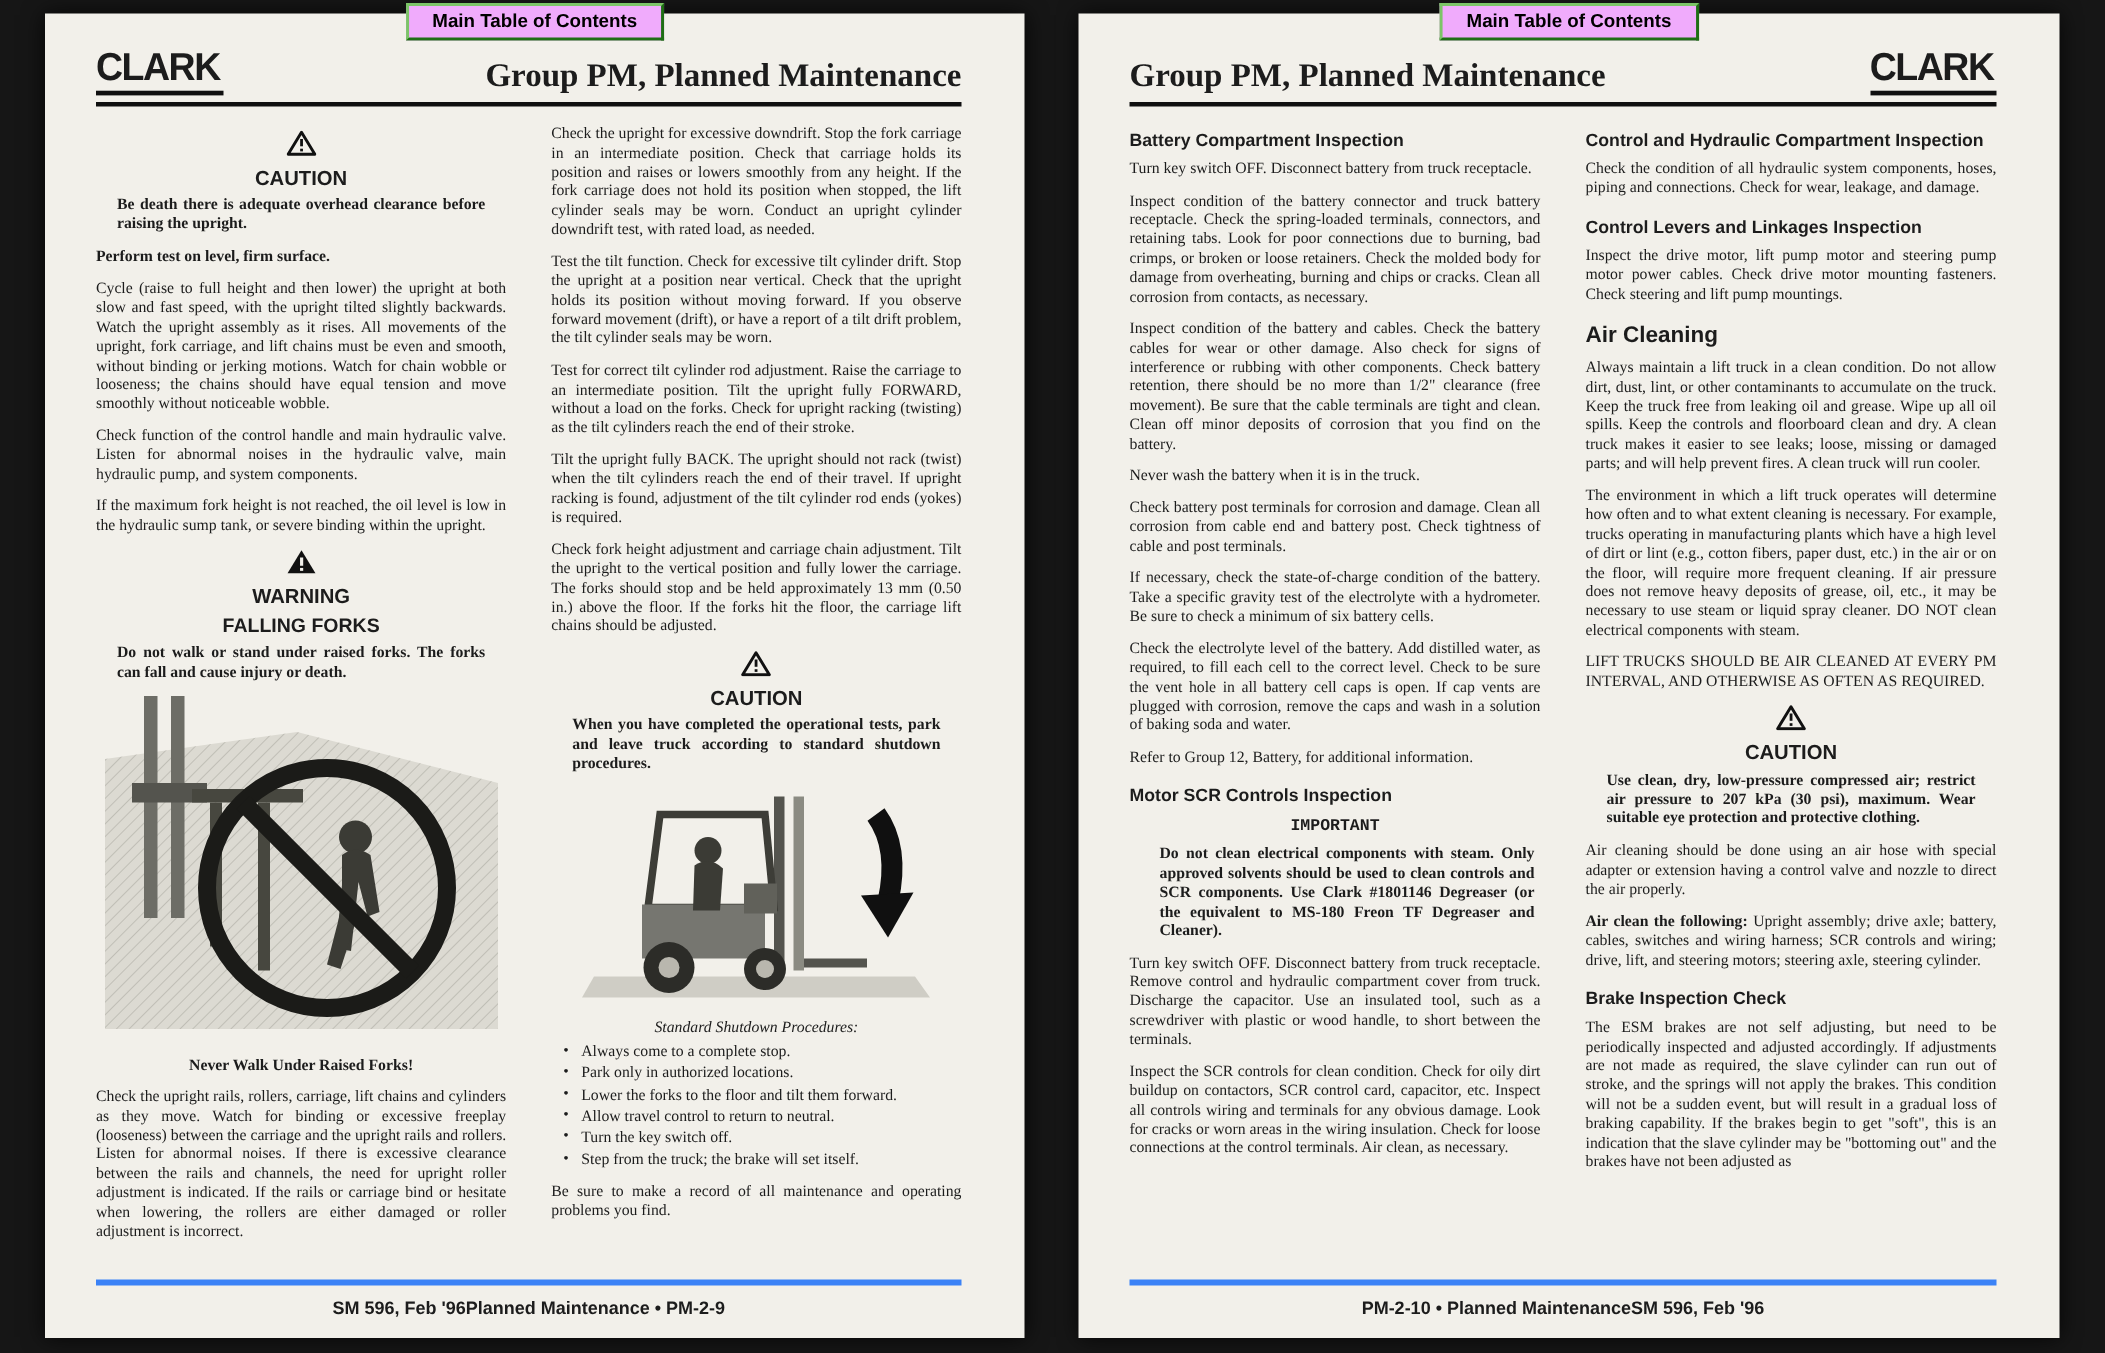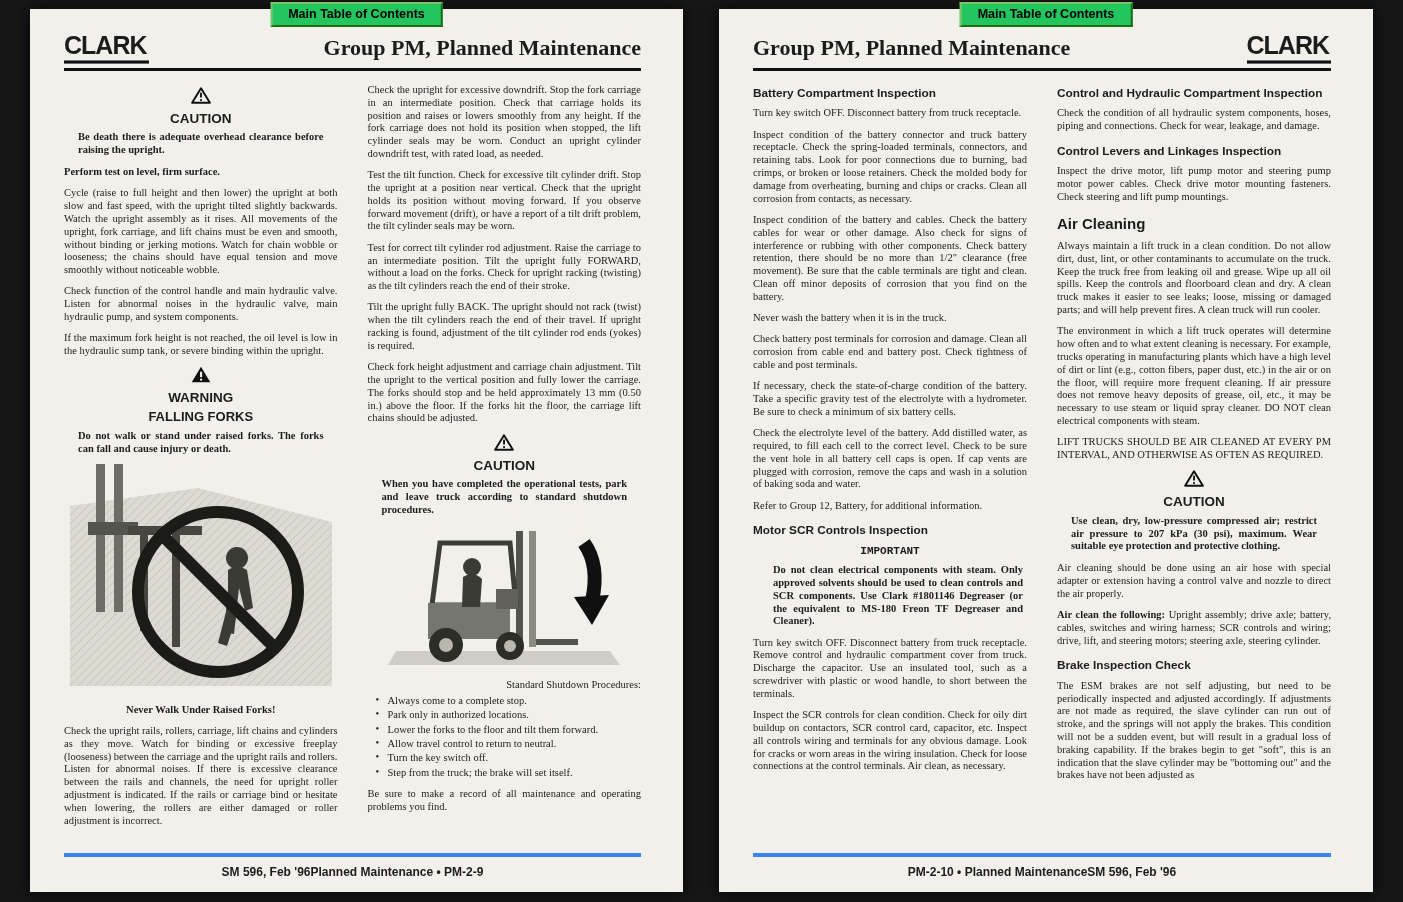--- a/index.html
+++ b/index.html
@@ -14,28 +14,28 @@
   .page {
     position:absolute; top:9px; height:883px;
     background:#f2f0ea; color:#1c1c1c;
     box-shadow:0 0 14px rgba(0,0,0,.8);
   }
   .page-left  { left:30px;  width:653px; }
   .page-right { left:719px; width:654px; }
 
   .toc-btn {
     position:absolute; top:-7px; left:50%; transform:translateX(-50%);
-    background:#22c55e; border:2px solid #1f6e15;
+    background:#f0abfc; border:2px solid #1f6e15;
     border-top-color:#7cc468; border-left-color:#7cc468;
     color:#000; font:bold 12.5px "Liberation Sans", sans-serif;
     padding:3px 16px 4px; cursor:pointer; white-space:nowrap; z-index:5;
   }
 
   .page-hdr {
-    display:flex; justify-content:space-between; align-items:center;
+    display:flex; justify-content:space-between; align-items:flex-end;
     margin:24px 42px 0 34px; padding-bottom:5px;
     border-bottom:3px solid #101010;
   }
   .clark-logo {
     font-family:"Liberation Sans", sans-serif; font-weight:bold;
     font-size:25px; letter-spacing:-1px; line-height:1;
     border-bottom:3px solid #101010; padding:0 2px 2px 0;
     transform:scaleY(1.04);
   }
   .hdr-title { font-family:Liberation Serif, serif; font-weight:bold; font-size:22px; }
@@ -68,21 +68,21 @@
   }
   .sans-h.first { margin-top:2px; }
   .sans-h.big { font-size:15px; }
 
   .important-label {
     font-family:Liberation Mono, monospace; font-weight:bold; font-size:11px;
     text-align:center; margin:1px 0 6px;
   }
   .important-body { font-weight:bold; margin:0 4px 9px 20px; }
 
-  .shutdown-h { text-align:right; margin-bottom:3px !important; }
+  .shutdown-h { text-align:center; margin-bottom:3px !important;font-style:italic; }
   ul.shutdown { list-style:none; margin:0 0 9px 6px; text-align:left; }
   ul.shutdown li { position:relative; padding-left:14px; margin-bottom:1.5px; }
   ul.shutdown li::before { content:"•"; position:absolute; left:2px; top:-1px; }
 
   .page-ftr {
     position:absolute; left:34px; right:42px; bottom:13px;
     border-top:4px solid #3b82f6; padding-top:8px;
     display:flex; justify-content:center;
     font-family:"Liberation Sans", sans-serif; font-weight:bold; font-size:12px;
   }

